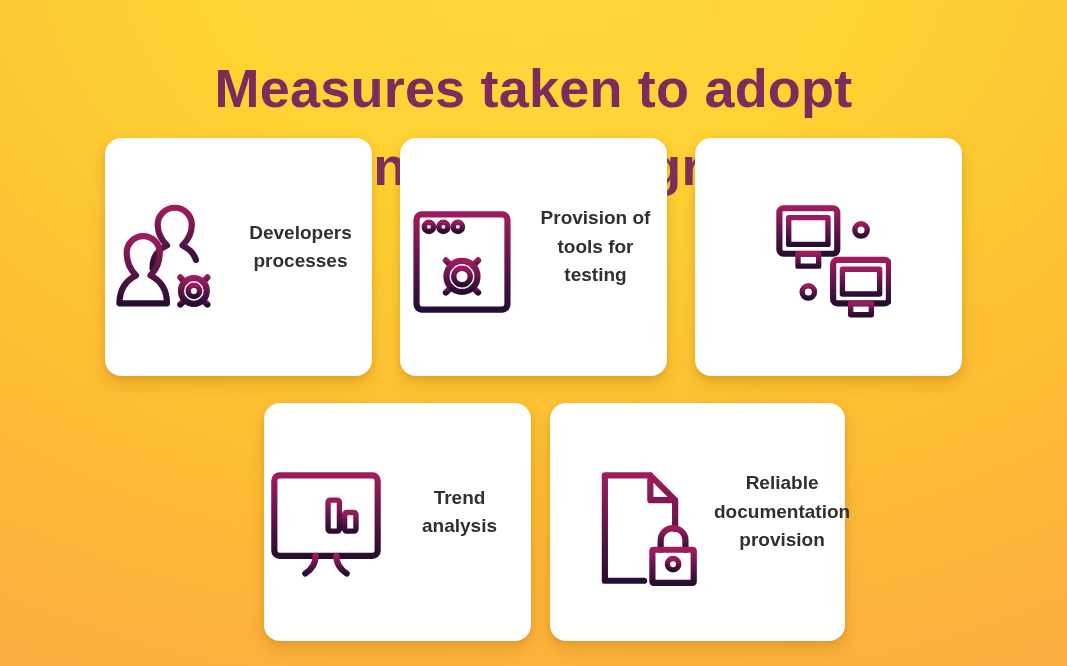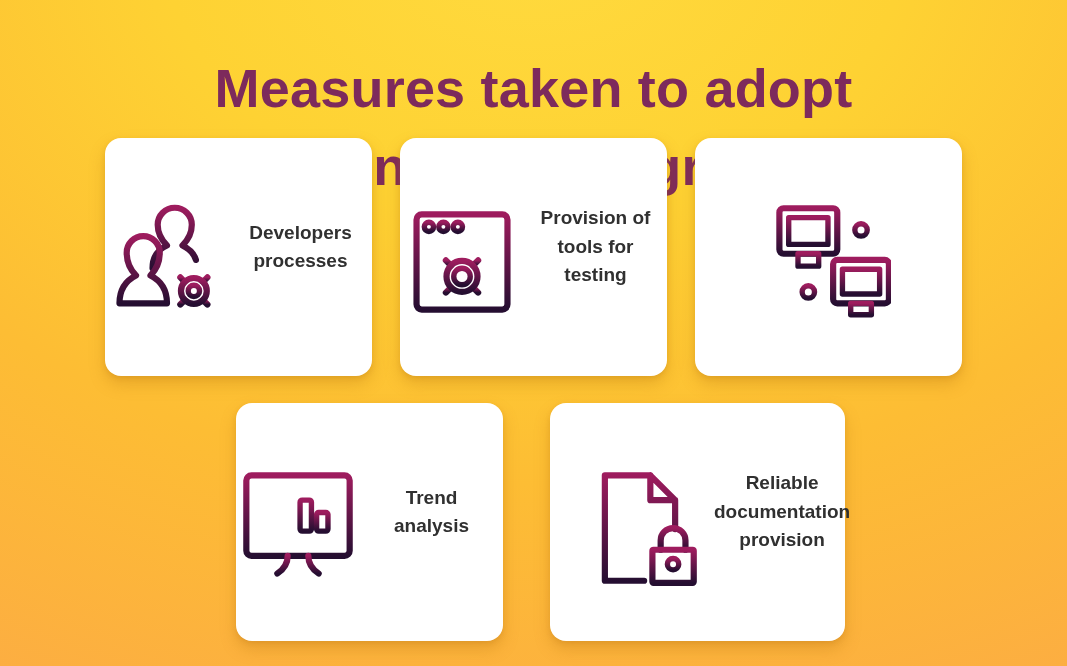--- a/index.html
+++ b/index.html
@@ -21,21 +21,21 @@
   }
   .card{
     position:absolute;width:267px;height:238px;
     background:#ffffff;border-radius:16px;
     box-shadow:0 8px 16px rgba(176,106,12,.28),0 2px 5px rgba(176,106,12,.18);
     display:flex;flex-direction:row;align-items:center;
   }
   .card-1{left:105px;top:138px;}
   .card-2{left:400px;top:138px;}
   .card-3{left:695px;top:138px;}
-  .card-4{left:236px;top:403px;}
+  .card-4{left:264px;top:403px;}
   .card-5{left:550px;top:403px;padding-left:28px;}
   .icon-wrap{flex:1;display:flex;align-items:center;justify-content:center;padding-top:10px;}
   .icon-wrap svg{width:124px;height:124px;}
   .card-label{
     padding:0 12px 20px;text-align:center;
     font-size:19px;font-weight:700;line-height:1.5;color:#303030;
   }
   svg .s6{fill:none;stroke-width:6;stroke-linecap:round;stroke-linejoin:round;}
   svg .s5{fill:none;stroke-width:5.2;stroke-linecap:round;stroke-linejoin:round;}
   svg .dash{fill:none;stroke-width:5.4;stroke-linecap:round;stroke-dasharray:7 8;}

